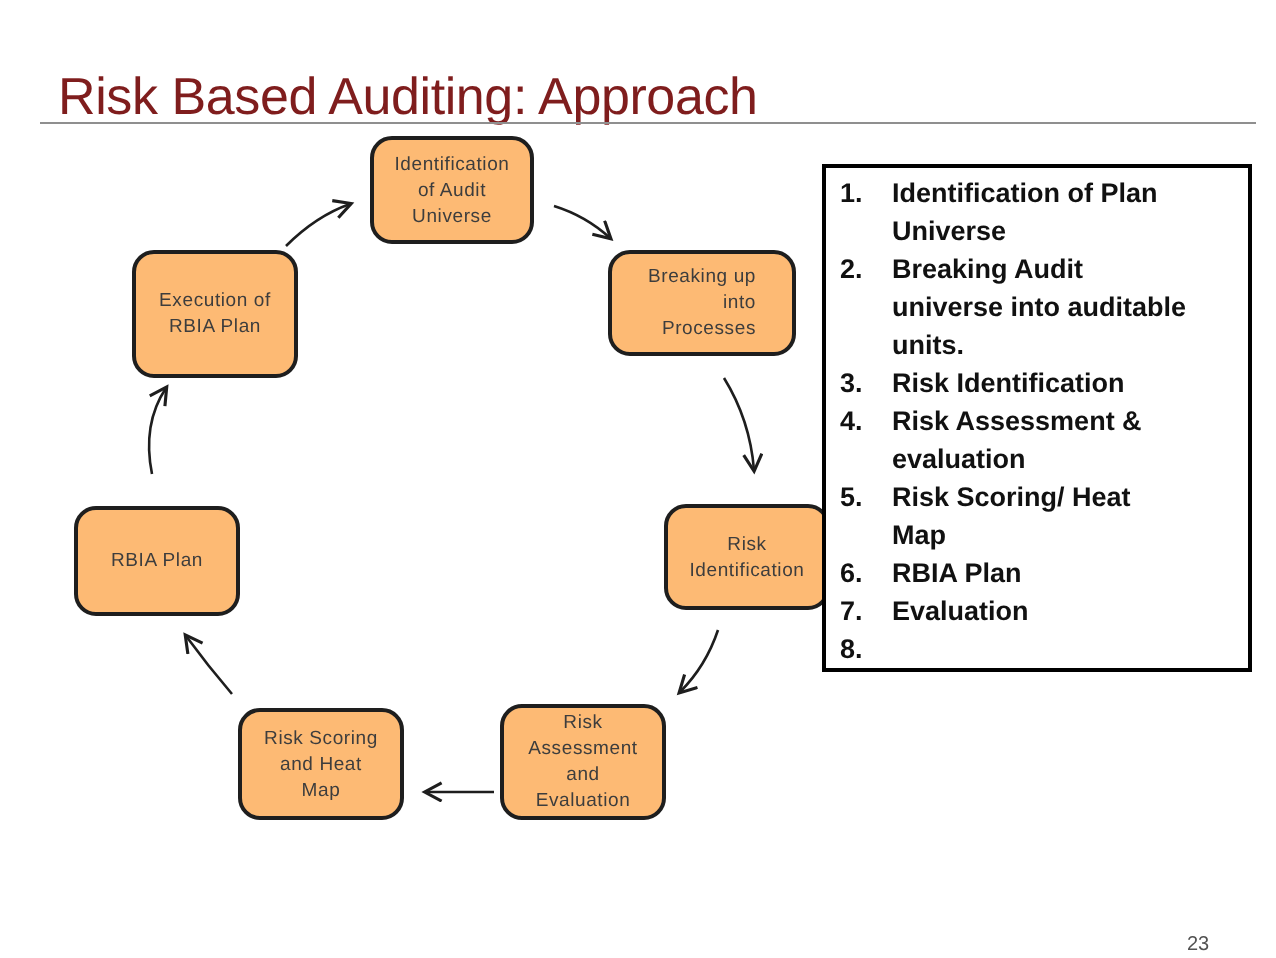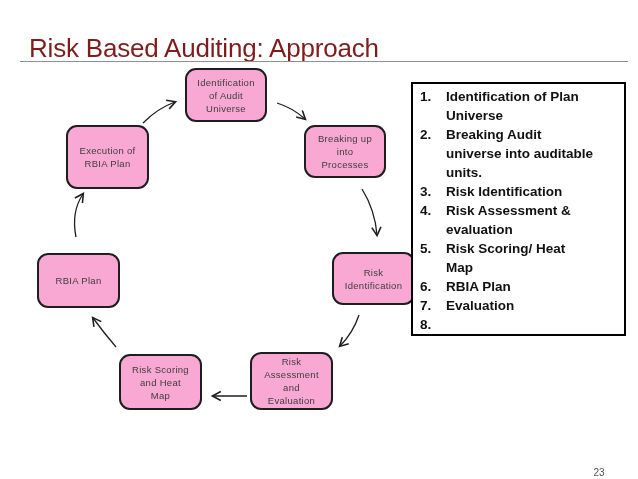--- a/index.html
+++ b/index.html
@@ -16,29 +16,29 @@
     font-size: 26px; font-weight: 400; color: #7f1d1d;
     letter-spacing: -0.2px; white-space: nowrap; margin-top: 17px;
   }
   .title-sep {
     position: absolute; left: 20px; top: 61px; width: 608px; height: 1px;
     background: #8f8f8f;
   }
 
   
   .node {
-    position: absolute; background: #f9a8d4;
+    position: absolute; background: #fdba74;
     border: 2px solid #1e1e1e; border-radius: 11px;
     display: flex; align-items: center; justify-content: center;
     text-align: center; color: #3d3d3d;
     font-size: 9.5px; line-height: 13px; letter-spacing: 0.3px;
     white-space: pre-line; z-index: 2;
   }
   .node-identification { left: 185px; top: 68px;  width: 82px; height: 54px; }
-  .node-breaking       { left: 304px; top: 125px; width: 82px; height: 53px; }
+  .node-breaking       { left: 304px; top: 125px; width: 94px; height: 53px; text-align: right; }
   .node-risk-id        { left: 332px; top: 252px; width: 83px; height: 53px; }
   .node-risk-assess    { left: 250px; top: 352px; width: 83px; height: 58px; }
   .node-risk-scoring   { left: 119px; top: 354px; width: 83px; height: 56px; }
   .node-rbia-plan      { left: 37px;  top: 253px; width: 83px; height: 55px; }
   .node-execution      { left: 66px;  top: 125px; width: 83px; height: 64px; }
 
   .arrows { position: absolute; inset: 0; width: 638px; height: 479px; z-index: 1; pointer-events: none; }
 
   
   .steps-panel {

